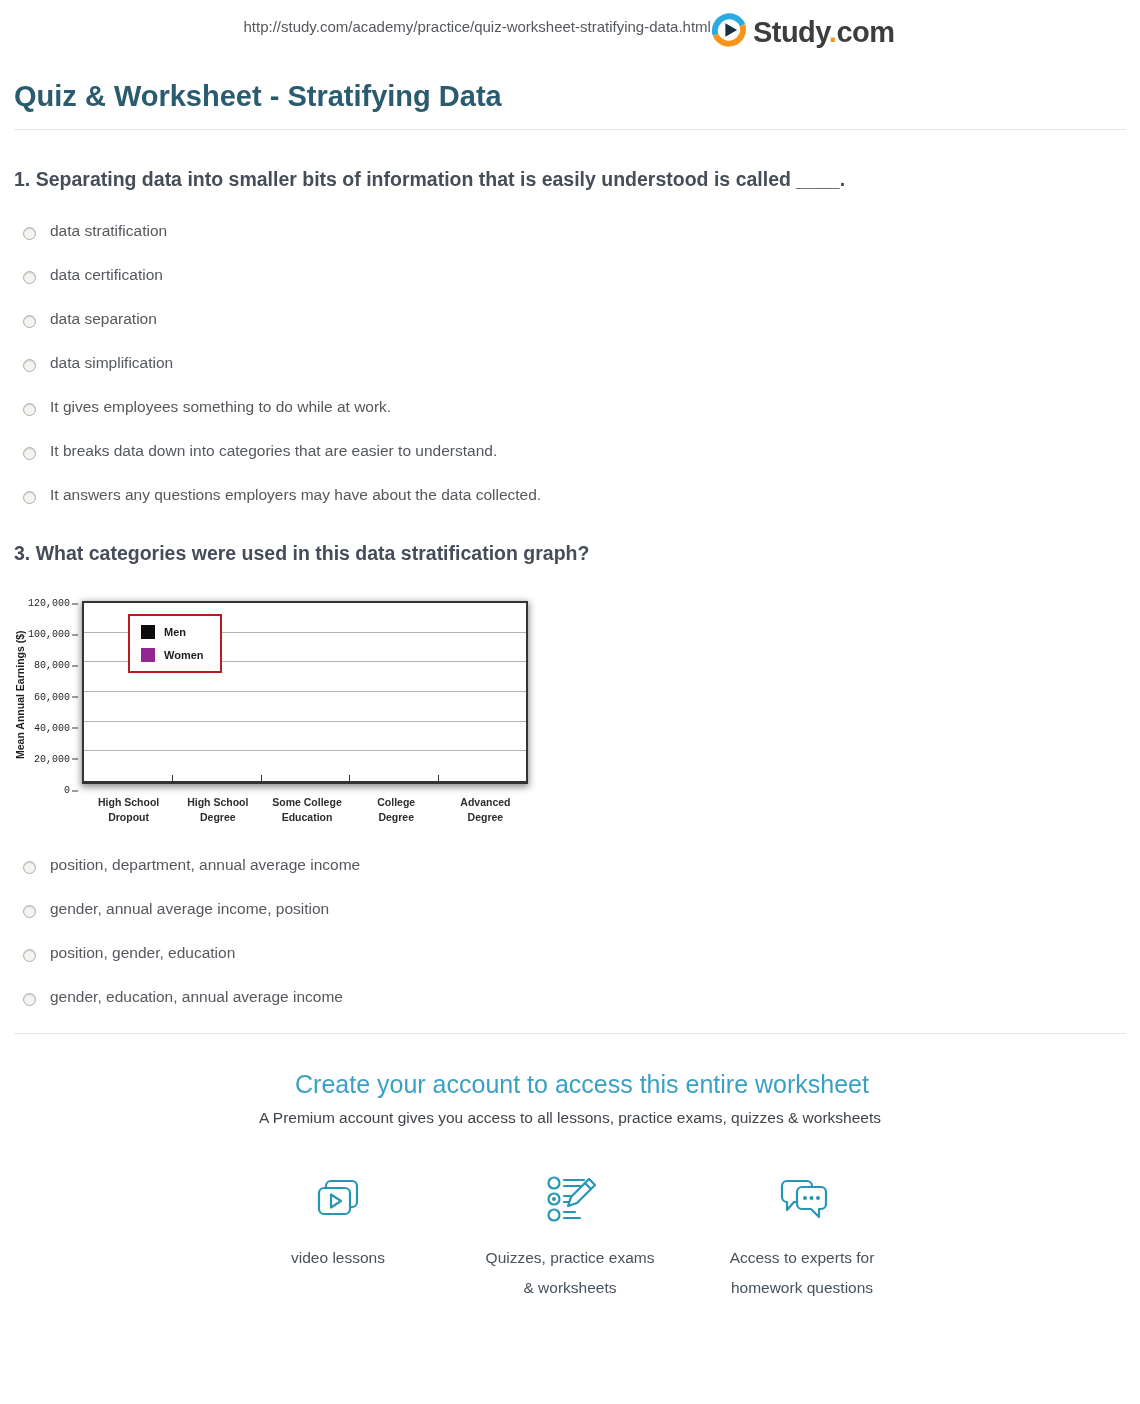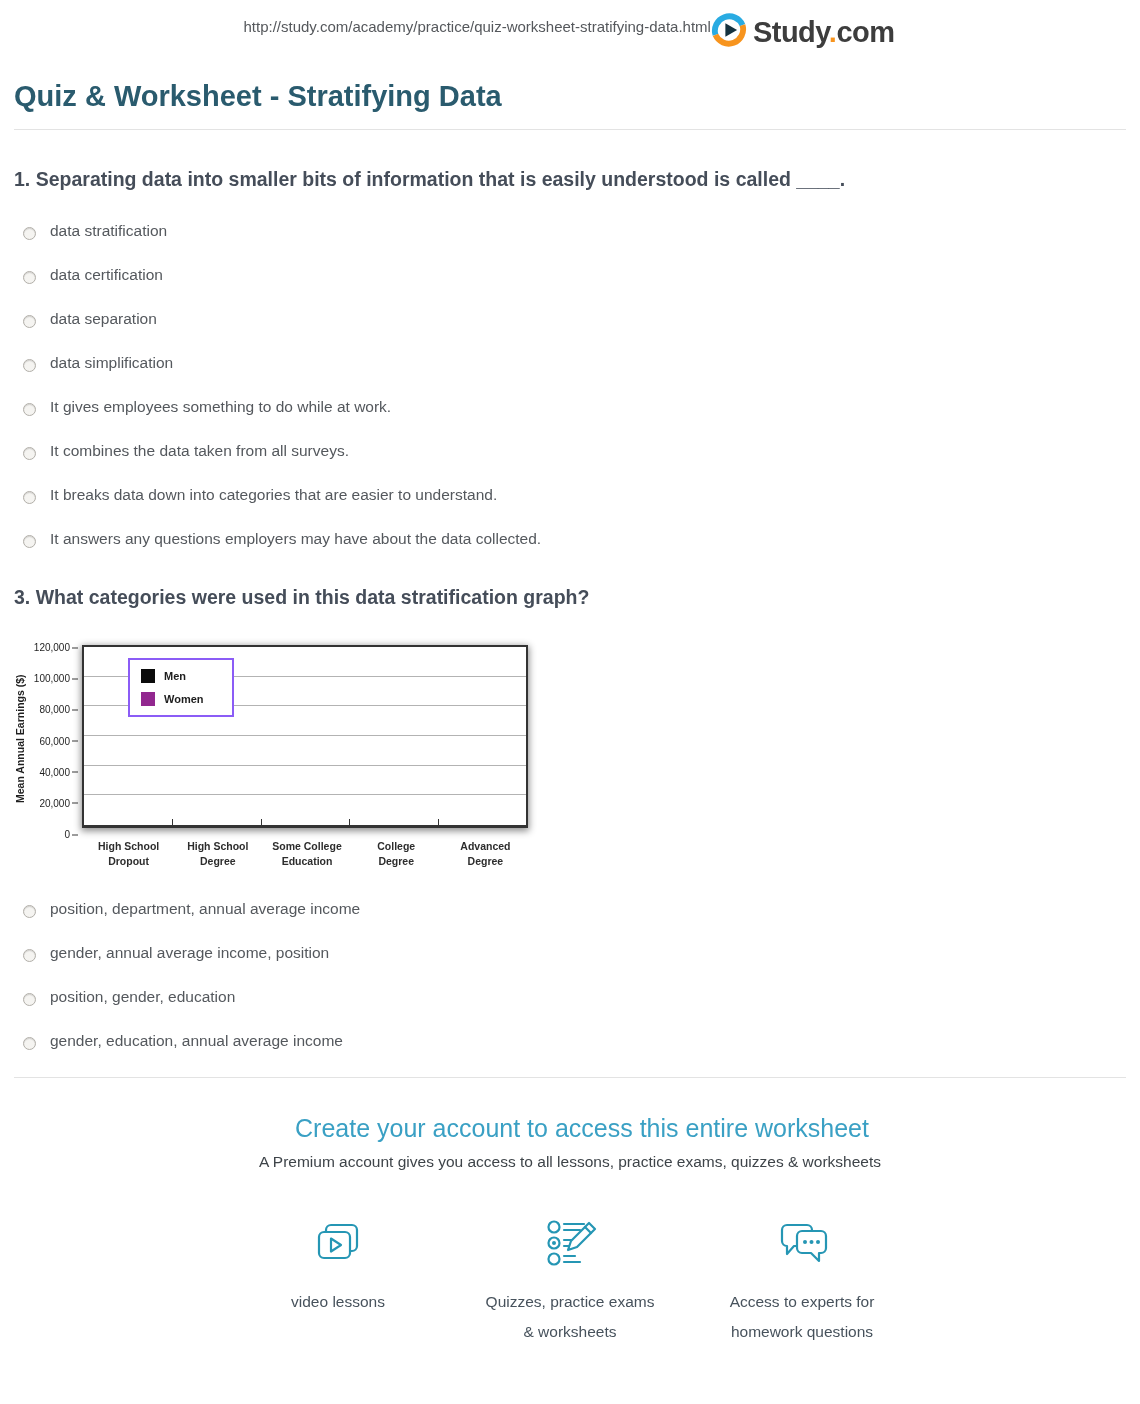--- a/index.html
+++ b/index.html
@@ -25,32 +25,32 @@
            background:#f5f4f1; box-shadow:inset 0 1px 1px rgba(0,0,0,0.15); }
   .option-label { font-size:15.5px; color:#54585d; }
 
   
   .chart { margin:4px 0 32px 14px; display:inline-block; }
   .chart-row { display:flex; align-items:flex-start; }
   .y-title { writing-mode:vertical-rl; transform:rotate(180deg); text-align:center;
              font-size:10.5px; font-weight:700; color:#1f1f1f; height:187px; width:18px; }
   .y-labels { position:relative; width:50px; height:187px; }
   .ytick { position:absolute; right:4px; transform:translateY(50%); font-size:10px; color:#1f1f1f;
-           white-space:nowrap; padding-right:8px; }
+           white-space:nowrap; padding-right:8px;font-family:Liberation Mono, monospace; }
   .ytick::after { content:""; position:absolute; right:0; top:50%; width:6px; height:1px; background:#3a3a3a; }
   .plot-col { display:flex; flex-direction:column; }
   .plot { position:relative; width:446px; height:183px; background:#fff; border:2px solid #333;
           border-bottom-width:3px; box-shadow:0 2px 7px 1px rgba(0,0,0,0.45); }
   .gridline { position:absolute; left:0; right:0; height:1px; background:#b3b3b3; }
   .groups { position:absolute; left:0; right:0; top:0; bottom:0; display:flex; align-items:flex-end; z-index:1; }
   .bar-group { flex:1 1 0; display:flex; justify-content:center; align-items:flex-end; }
   .bar { width:22px; }
   .xtick { position:absolute; bottom:0; width:1px; height:6px; background:#333; z-index:0; }
-  .legend { position:absolute; top:11px; left:44px; background:#fff; border:2px solid #8b5cf6;
-            padding:9px 28px 9px 11px; z-index:3; }
+  .legend { position:absolute; top:11px; left:44px; background:#fff; border:2px solid #b91c1c;
+            padding:9px 16px 9px 11px; z-index:3; }
   .legend-item { display:flex; align-items:center; gap:9px; }
   .legend-item + .legend-item { margin-top:9px; }
   .legend-swatch { width:14px; height:14px; }
   .legend-label { font-size:11px; font-weight:700; color:#1d1d1d; }
   .x-labels { display:flex; width:446px; margin-top:7px; margin-left:70px; }
   .xlabel { flex:1; text-align:center; font-size:10.5px; font-weight:700; color:#2d2d2d; line-height:1.45; }
 
   
   .cta-heading { text-align:center; font-size:25px; font-weight:400; color:#3aa0c4; margin:36px 0 10px;padding-left:24px; }
   .cta-sub { text-align:center; font-size:15.5px; color:#3e4449; margin:0 0 46px; }
@@ -105,24 +105,20 @@
       </div>
     </div>
 </div>
 
 
 <div class="question">
   <div class="options">
       <div class="option-row">
         <span class="radio"></span>
         <span class="option-label">It gives employees something to do while at work.</span>
-      </div>
-      <div class="option-row">
-        <span class="radio"></span>
-        <span class="option-label">It combines the data taken from all surveys.</span>
       </div>
       <div class="option-row">
         <span class="radio"></span>
         <span class="option-label">It breaks data down into categories that are easier to understand.</span>
       </div>
       <div class="option-row">
         <span class="radio"></span>
         <span class="option-label">It answers any questions employers may have about the data collected.</span>
       </div>
     </div>

